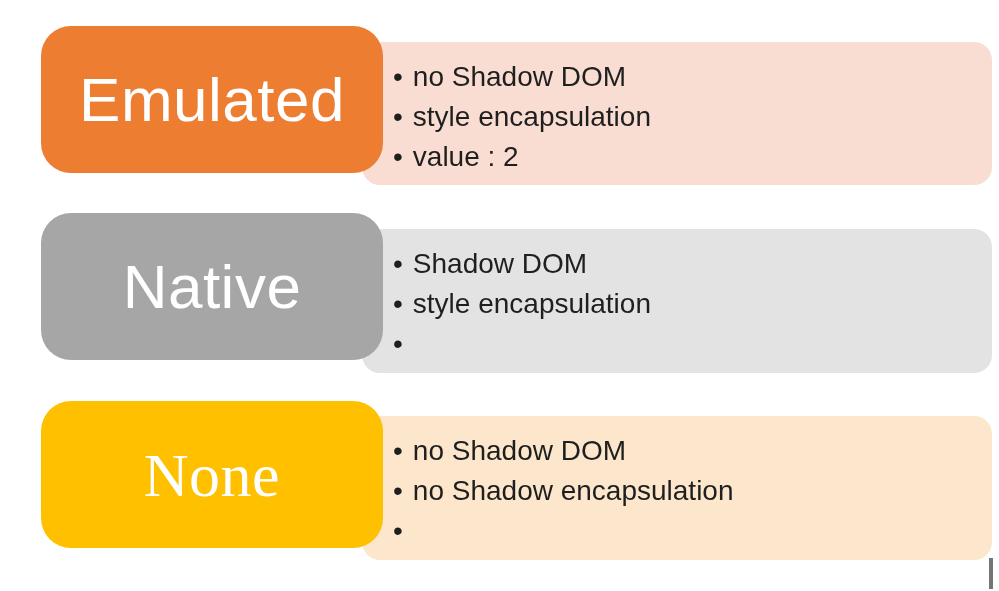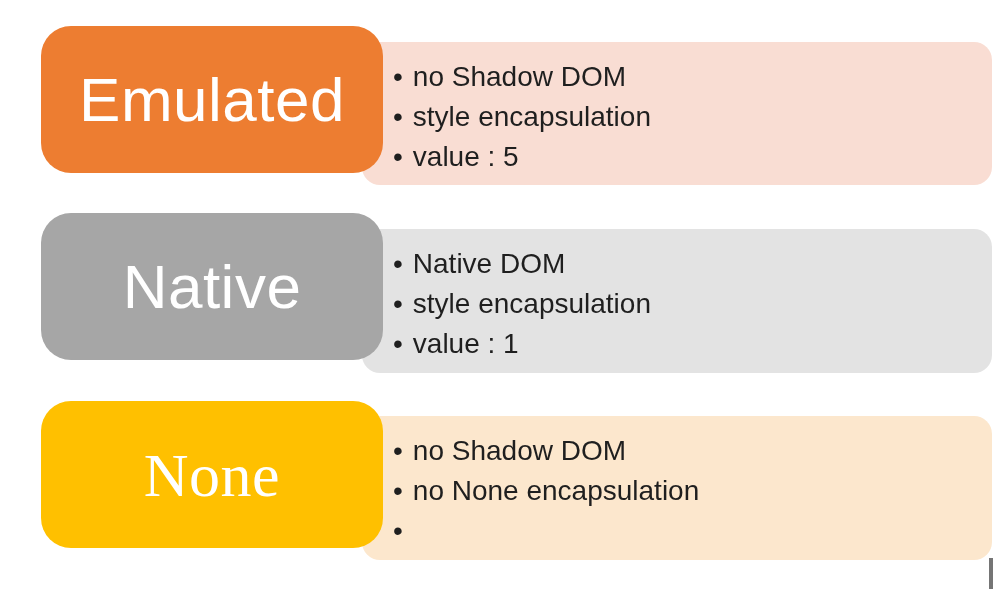--- a/index.html
+++ b/index.html
@@ -91,57 +91,56 @@
       <div class="bullet-line">
         <span class="dot">•</span>
         <span>no Shadow DOM</span>
       </div>
       <div class="bullet-line">
         <span class="dot">•</span>
         <span>style encapsulation</span>
       </div>
       <div class="bullet-line">
         <span class="dot">•</span>
-        <span>value : 5</span>
+        <span>value : 2</span>
       </div>
     </div>
   </div>
   <div class="box r1" style="background: rgb(237, 125, 49);">
     <span class="box-label">Emulated</span>
   </div>
 
   <div class="panel r2" style="background: rgb(227, 227, 227);">
     <div class="bullets">
       <div class="bullet-line">
         <span class="dot">•</span>
-        <span>Native DOM</span>
+        <span>Shadow DOM</span>
       </div>
       <div class="bullet-line">
         <span class="dot">•</span>
         <span>style encapsulation</span>
       </div>
       <div class="bullet-line">
         <span class="dot">•</span>
-        <span>value : 1</span>
       </div>
     </div>
   </div>
   <div class="box r2" style="background: rgb(166, 166, 166);">
     <span class="box-label">Native</span>
   </div>
 
   <div class="panel r3" style="background: rgb(252, 231, 205);">
     <div class="bullets">
       <div class="bullet-line">
         <span class="dot">•</span>
         <span>no Shadow DOM</span>
       </div>
       <div class="bullet-line">
         <span class="dot">•</span>
-        <span>no None encapsulation</span>
+        <span>no Shadow encapsulation</span>
       </div>
       <div class="bullet-line">
         <span class="dot">•</span>
       </div>
     </div>
   </div>
   <div class="box r3" style="background: rgb(255, 192, 0);">
     <span class="box-label">None</span>
   </div>
 

